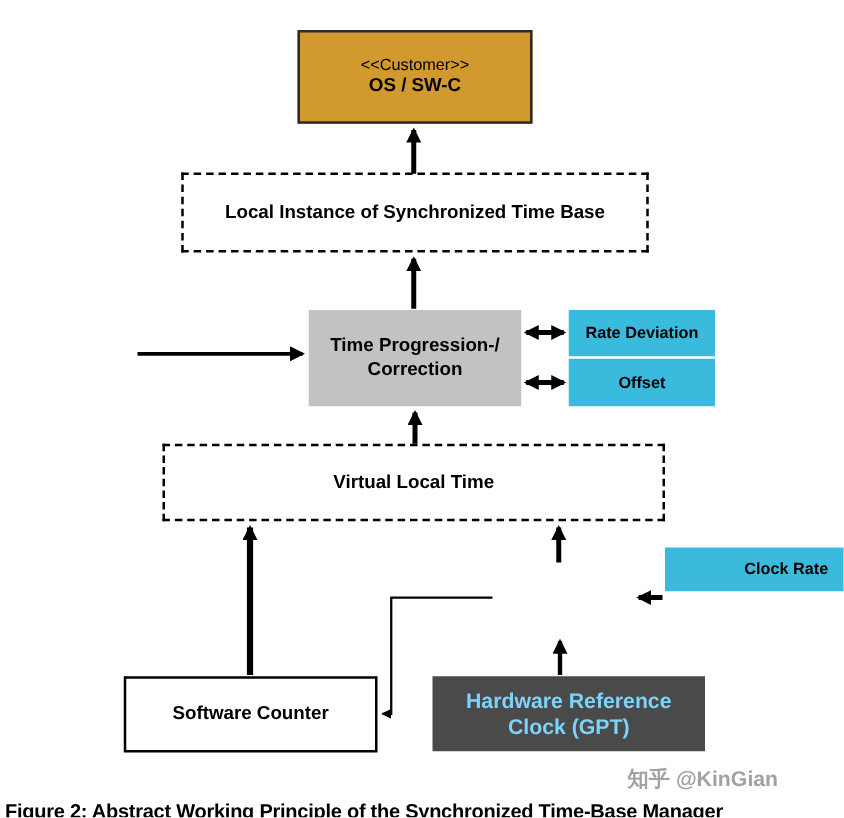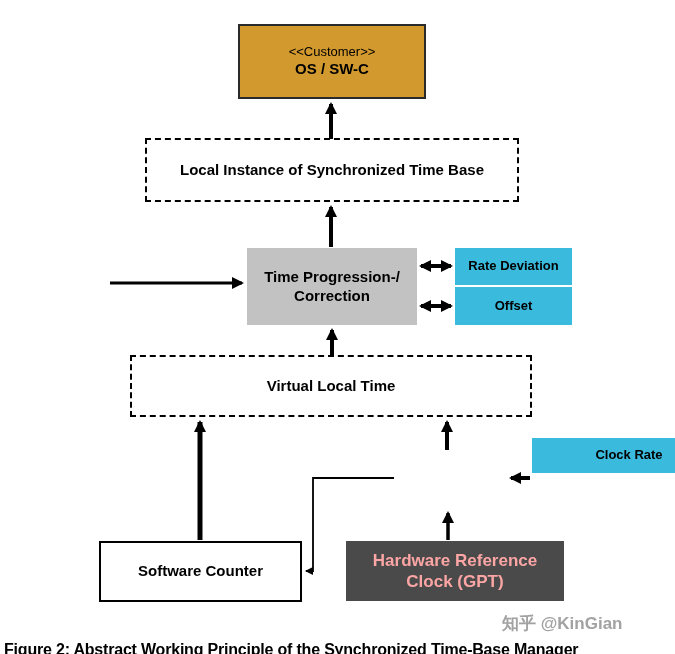--- a/index.html
+++ b/index.html
@@ -27,21 +27,21 @@
   .b-gray{background:var(--gray);font-weight:bold;}
   .b-tp{left:247px;top:248px;width:170px;height:77px;font-size:15px;}
   .b-rc{left:394px;top:450px;width:112px;height:58px;font-size:14px;}
   .b-cyan{background:var(--cyan);font-weight:bold;font-size:13px;}
   .b-ratedev{left:455px;top:248px;width:117px;height:37px;}
   .b-offset{left:455px;top:287px;width:117px;height:38px;}
   .b-clockrate{left:532px;top:438px;width:116px;height:35px;padding-left:39px;}
   .b-swc{left:99px;top:541px;width:203px;height:61px;background:#fff;
     border:2px solid #000;box-sizing:border-box;font-weight:bold;font-size:15px;}
   .b-hwclock{left:346px;top:541px;width:218px;height:60px;background:var(--dark);
-    color:#fca5a5;font-weight:bold;font-size:17px;}
+    color:#7dd3fc;font-weight:bold;font-size:17px;}
   .bus-label{
     position:absolute;left:21px;top:258px;z-index:2;
     font-family:"Liberation Mono", monospace;font-weight:bold;font-size:15px;
     white-space:nowrap;color:#000;
   }
   .watermark{
     position:absolute;left:502px;top:612px;z-index:1;
     font-size:17px;font-weight:bold;color:var(--watermark);white-space:nowrap;
   }
   .caption{

